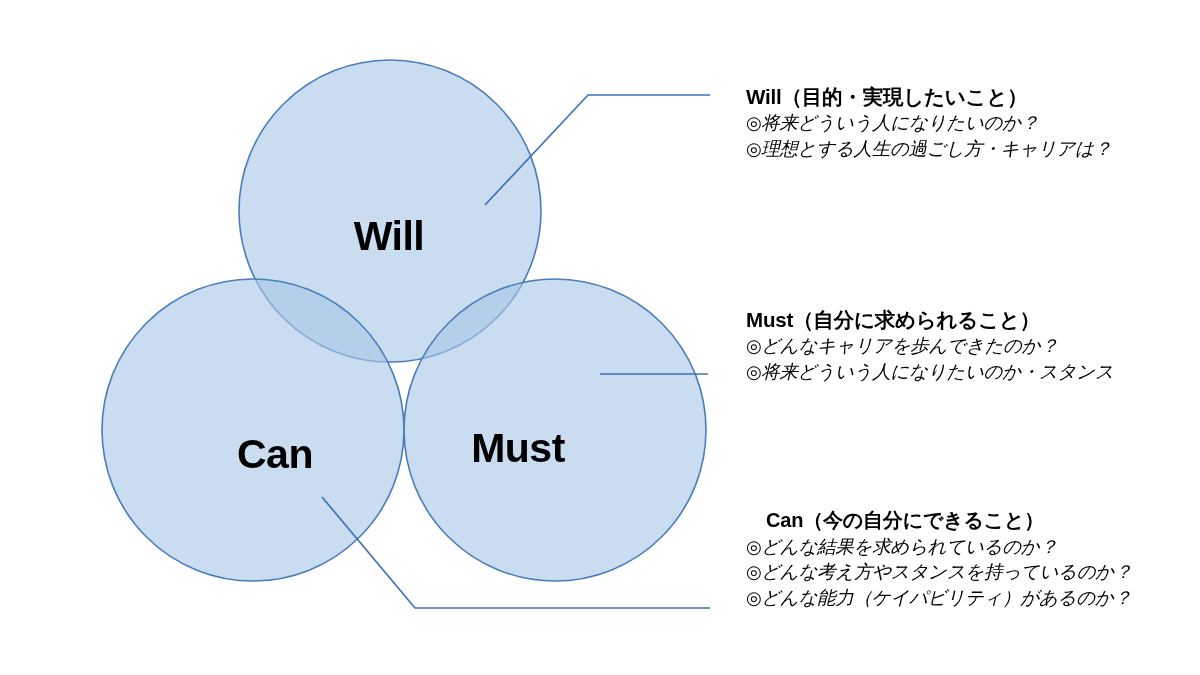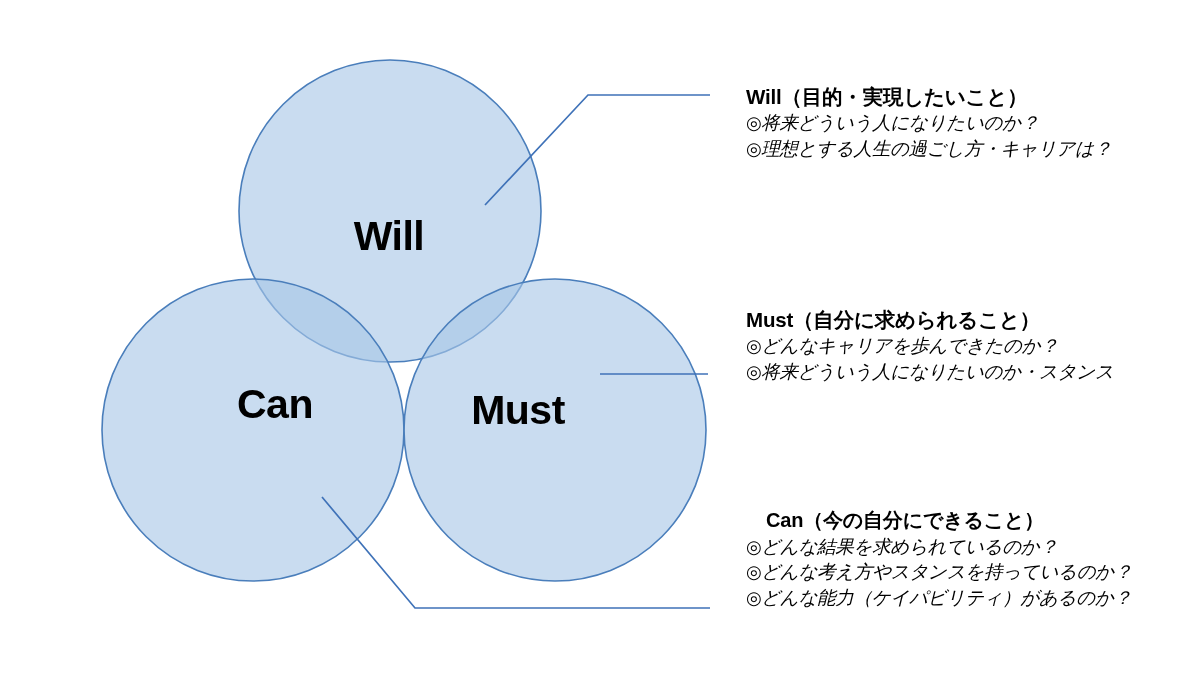--- a/index.html
+++ b/index.html
@@ -92,22 +92,22 @@
       <circle cx="555" cy="430" r="151" fill="#A8C6E6" fill-opacity="0.62" stroke="#4A7EBB" stroke-width="1.6"></circle>
     </g>
     <g fill="none" stroke="#3F72B8" stroke-width="1.7">
       <polyline points="485,205 588,95 710,95"></polyline>
       <polyline points="600,374 708,374"></polyline>
       <polyline points="322,497 415,608 710,608"></polyline>
     </g>
   </svg>
 
   <div class="venn-label" style="left:389px; top:236px;">Will</div>
-  <div class="venn-label" style="left:275px; top:404px;">Can</div>
-  <div class="venn-label" style="left:518px; top:410px;">Must</div>
+  <div class="venn-label" style="left:275px; top:454px;">Can</div>
+  <div class="venn-label" style="left:518px; top:448px;">Must</div>
 
   <div class="callout" id="callout-will">
     <div class="callout-title">Will（目的・実現したいこと）</div>
     <ul class="callout-list">
       <li><span class="bullet-mark">◎</span><span>将来どういう人になりたいのか？</span></li>
       <li><span class="bullet-mark">◎</span><span>理想とする人生の過ごし方・キャリアは？</span></li>
     </ul>
   </div>
 
   <div class="callout" id="callout-must">

